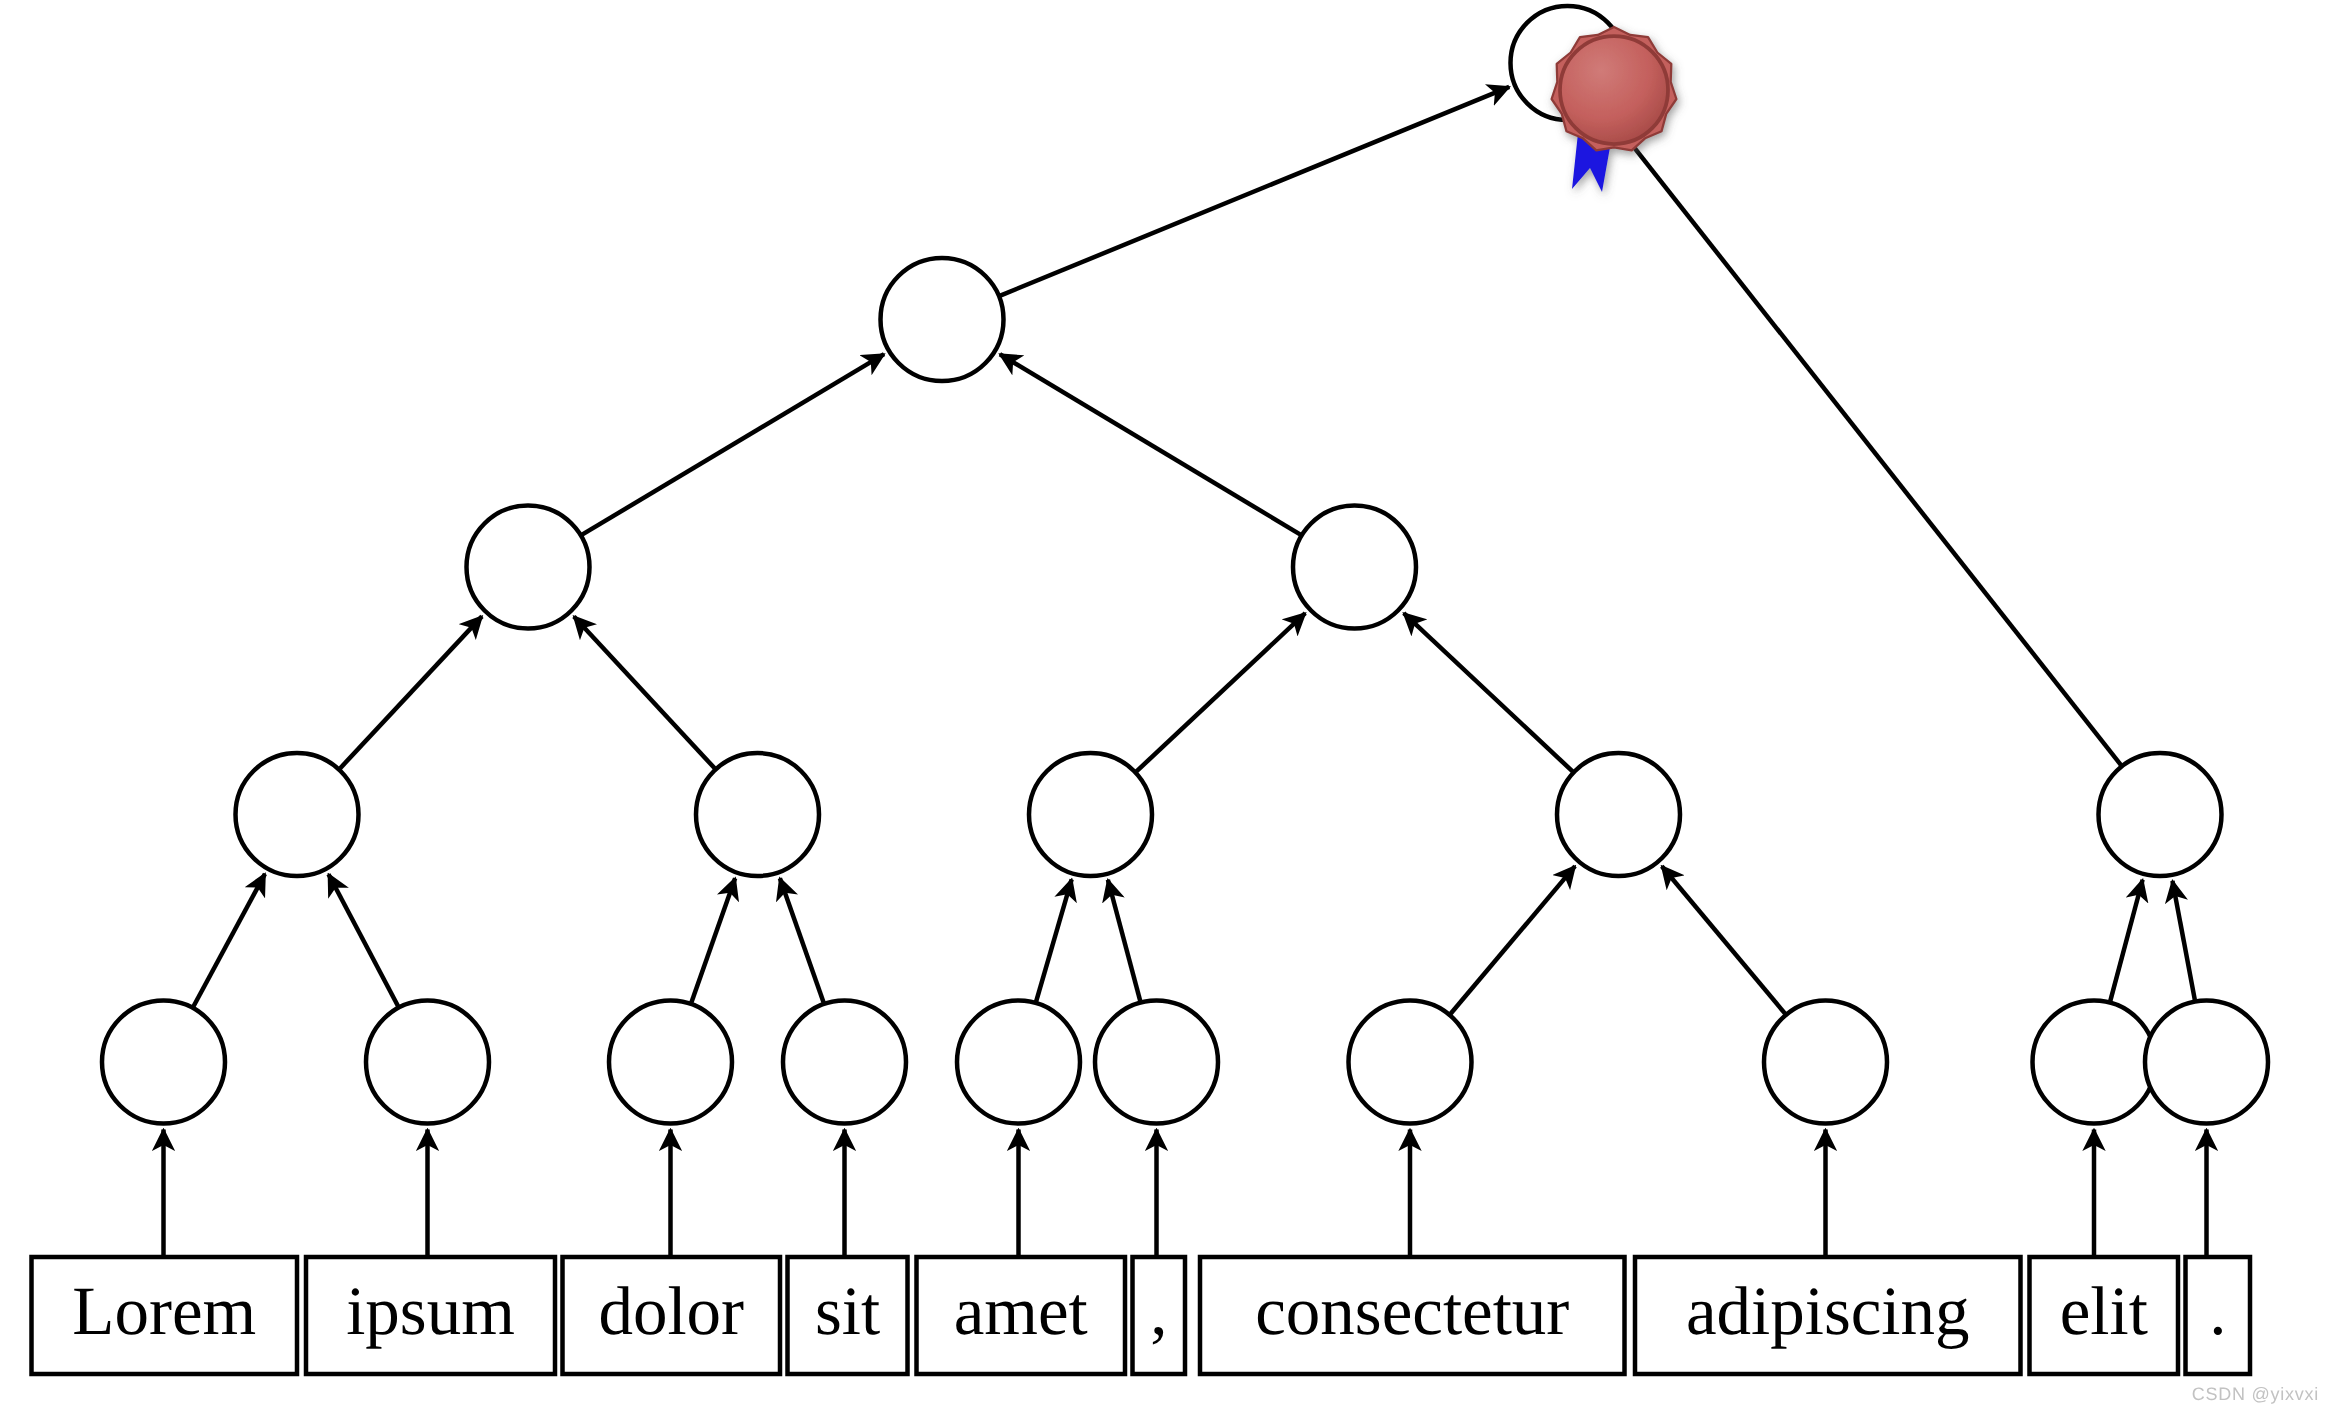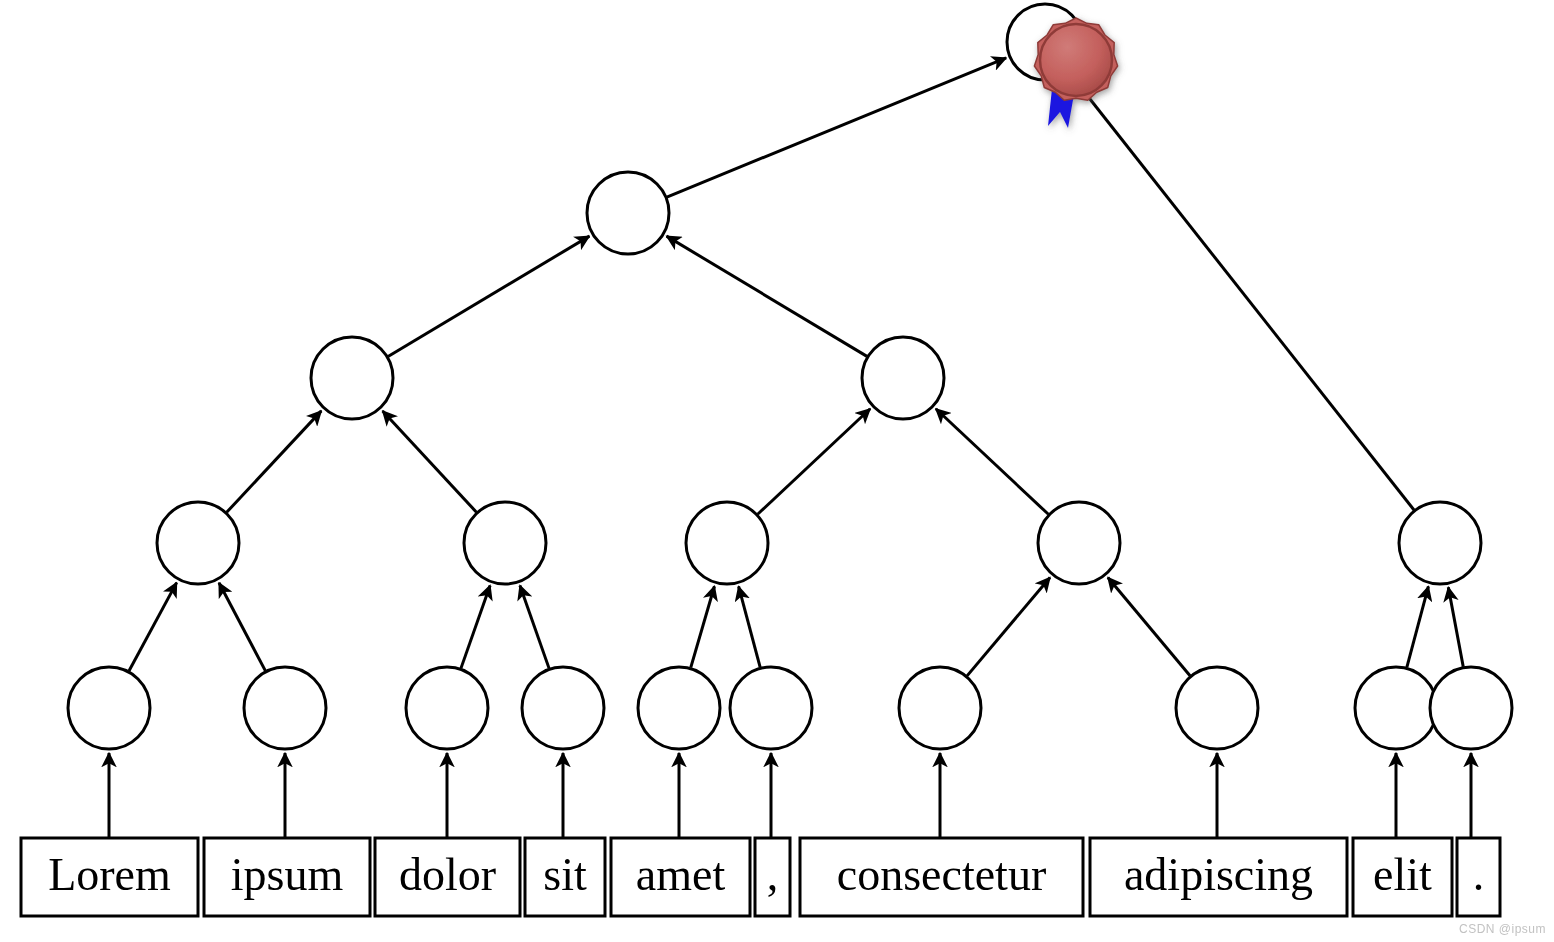--- a/index.html
+++ b/index.html
@@ -155,14 +155,14 @@
       </g>
     <g id="seal-layer">
         <g filter="url(#sealshadow)">
           <path d="M 1054 70 L 1048 126 L 1060 112 L 1068 128 L 1078 72 Z" fill="#1b17e0"></path>
           <polygon points="1076.0,18.0 1086.8,23.3 1098.7,24.7 1104.9,35.0 1114.2,42.6 1113.8,54.6 1117.6,66.0 1110.8,75.9 1107.7,87.5 1096.7,92.2 1087.8,100.3 1076.0,98.2 1064.2,100.3 1055.3,92.2 1044.3,87.5 1041.2,75.9 1034.4,66.0 1038.2,54.6 1037.8,42.6 1047.1,35.0 1053.3,24.7 1065.2,23.3" fill="#c4605d" stroke="#8f3b38" stroke-width="1.5" stroke-linejoin="round"></polygon>
           <circle cx="1076" cy="60" r="36" fill="url(#sealgrad)" stroke="#8f3b38" stroke-width="2.5"></circle>
         </g>
       </g>
   </svg>
 
-  <div class="watermark">CSDN @ipsum</div>
+  <div class="watermark">CSDN @yixvxi</div>
 </div>
 
 </body></html>

